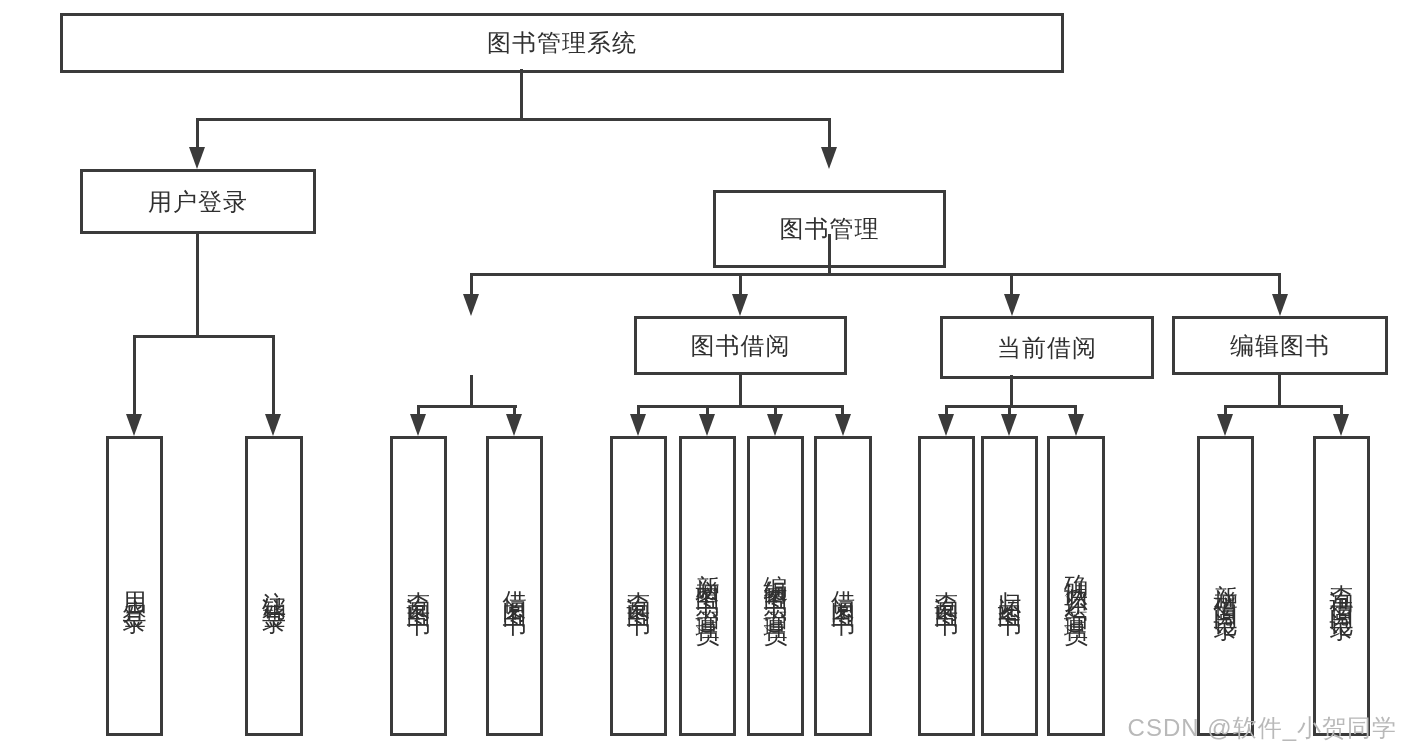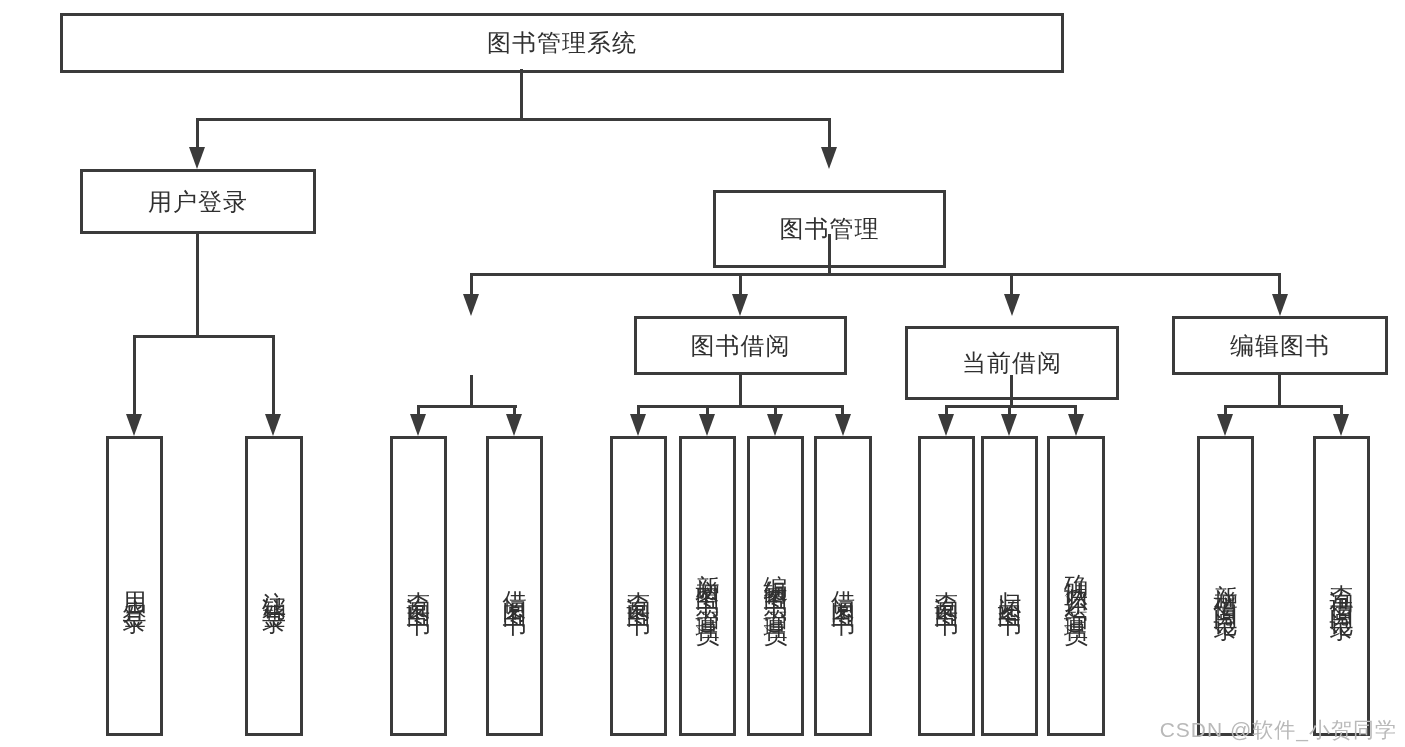--- a/index.html
+++ b/index.html
@@ -52,41 +52,41 @@
     position: absolute;
     width: 0; height: 0;
     border-left: 8px solid transparent;
     border-right: 8px solid transparent;
     border-top: 22px solid var(--line);
   }
   .watermark {
     position: absolute;
     right: 8px;
     bottom: 3px;
-    font-size: 21px;
+    font-size: 24px;
     color: var(--watermark);
     letter-spacing: 1px;
     white-space: nowrap;
   }
 </style>
 </head>
 <body>
 
 <div class="stage">
 
   <div class="node" style="left:20px; top:13px; width:1004px; height:60px;margin-left:40px;">图书管理系统</div>
 
   <div class="node" style="left:80px; top:169px; width:236px; height:65px;">用户登录</div>
 
   <div class="node" style="left:713px; top:169px; width:233px; height:78px;margin-top:21px;">图书管理</div>
 
 
   <div class="node" style="left:634px; top:316px; width:213px; height:59px;font-family:Liberation Serif, serif;">图书借阅</div>
 
-  <div class="node" style="left:905px; top:316px; width:214px; height:74px;margin-top:10px;">当前借阅</div>
+  <div class="node" style="left:940px; top:316px; width:214px; height:63px;">当前借阅</div>
 
   <div class="node" style="left:1172px; top:316px; width:216px; height:59px;">编辑图书</div>
 
   <div class="leaf" style="left:106px; width:57px;">用户登录</div>
   <div class="leaf" style="left:245px; width:58px;">注销登录</div>
 
   <div class="leaf" style="left:390px; width:57px;">查询图书</div>
   <div class="leaf" style="left:486px; width:57px;">借阅图书</div>
 
   <div class="leaf" style="left:610px; width:57px;">查询图书</div>

